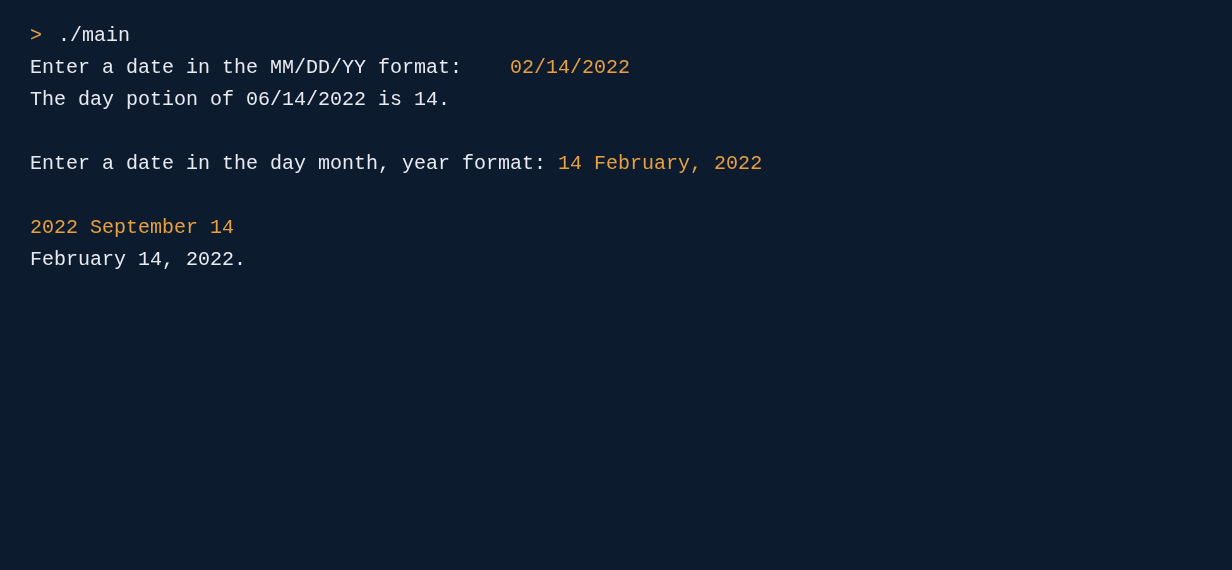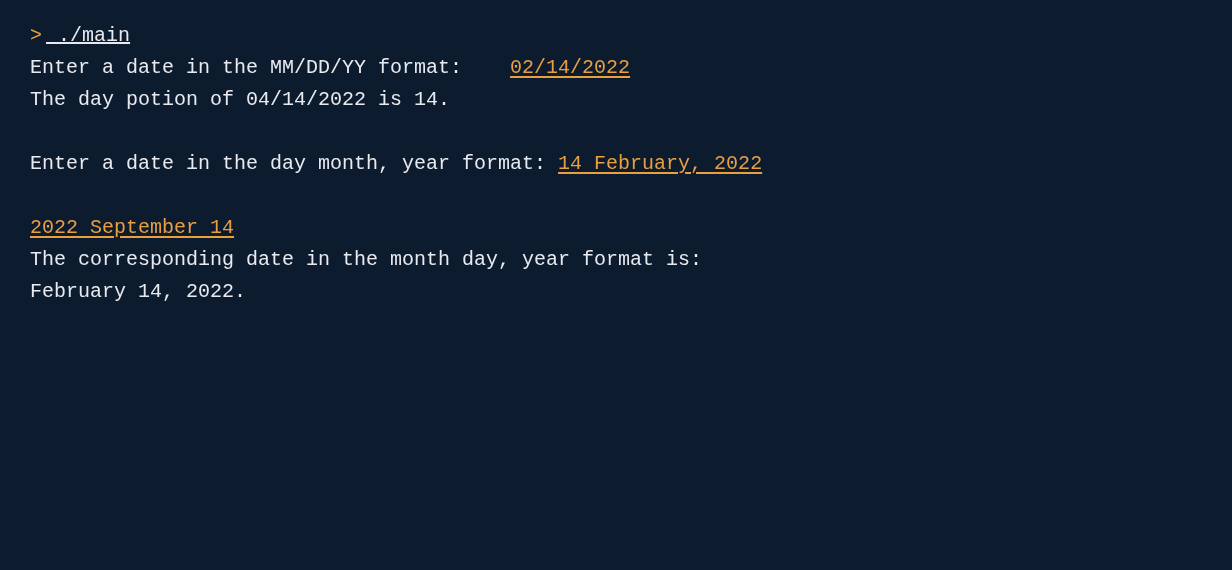--- a/index.html
+++ b/index.html
@@ -36,31 +36,29 @@
       margin-bottom: 0;
     }
 
     .prompt {
       color: #e8a040;
       margin-right: 4px;
     }
 
     .command {
       color: #e8eaf0;
-      text-decoration: underline;
     }
 
     .normal-text {
       color: #e8eaf0;
       font-family: Liberation Mono, monospace;
     }
 
     .user-input {
       color: #e8a040;
-      text-decoration: underline;
       text-decoration-color: #e8a040;
       text-underline-offset: 3px;
     }
 
     .blank-line {
       height: 1.6em;
     }
   </style>
 </head>
 <body>
@@ -71,38 +69,35 @@
     <span class="prompt">&gt;</span>
     <span class="command">&nbsp;<span>./main</span></span>
   </div>
 
   <div class="line">
     <span class="normal-text">Enter a date in the MM/DD/YY format:    </span><span class="user-input">02/14/2022</span>
   </div>
 
 
   <div class="line">
-    <span class="normal-text">The day potion of 04/14/2022 is 14.</span>
+    <span class="normal-text">The day potion of 06/14/2022 is 14.</span>
   </div>
 
   <div class="blank-line"></div>
 
   <div class="line">
     <span class="normal-text">Enter a date in the day month, year format: </span><span class="user-input">14 February, 2022</span>
   </div>
 
 
 
   <div class="blank-line"></div>
 
   <div class="line">
     <span class="user-input">2022 September 14</span>
   </div>
 
-  <div class="line">
-    <span class="normal-text">The corresponding date in the month day, year format is:</span>
-  </div>
 
   <div class="line">
     <span class="normal-text">February 14, 2022.</span>
   </div>
 
 </div>
 
 </body></html>

